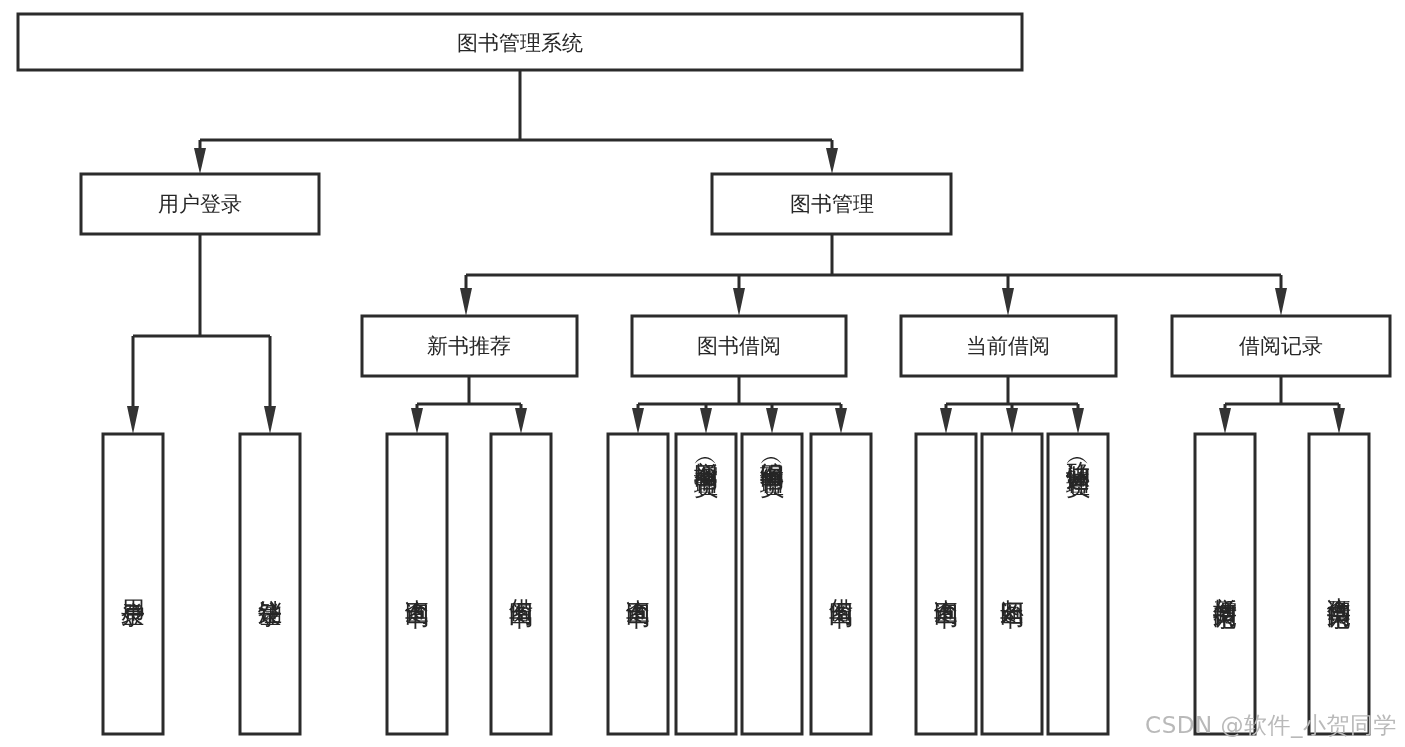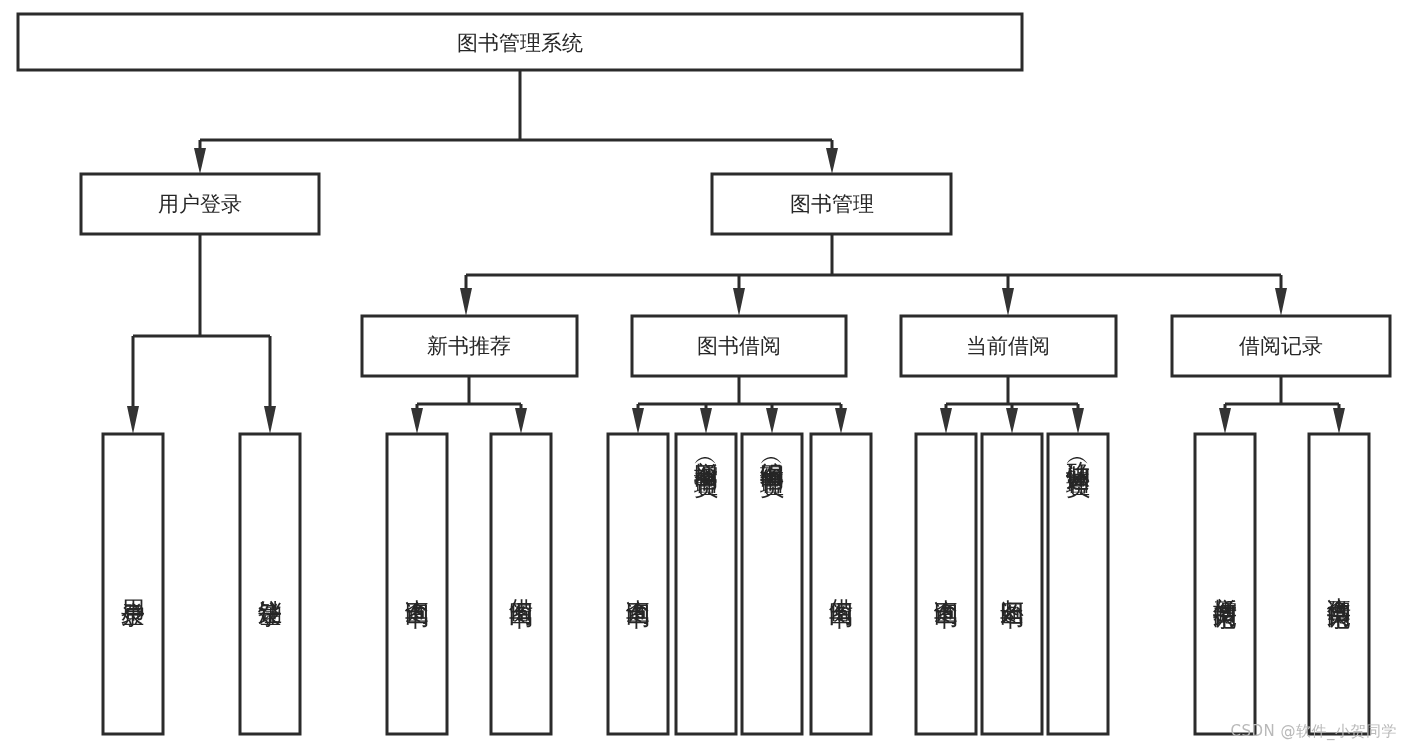--- a/index.html
+++ b/index.html
@@ -67,21 +67,21 @@
     pointer-events: none;
   }
   .vlabel-wrap.centered {
     align-items: center;
   }
   .watermark {
     position: absolute;
     right: 8px;
     bottom: 6px;
     font-family: "DejaVu Sans", "Liberation Sans", sans-serif;
-    font-size: 15px;
+    font-size: 23px;
     color: #b9b9b9;
     letter-spacing: 0.5px;
     white-space: nowrap;
   }
 </style>
 </head>
 <body>
 
 <div id="diagram-root">
 

